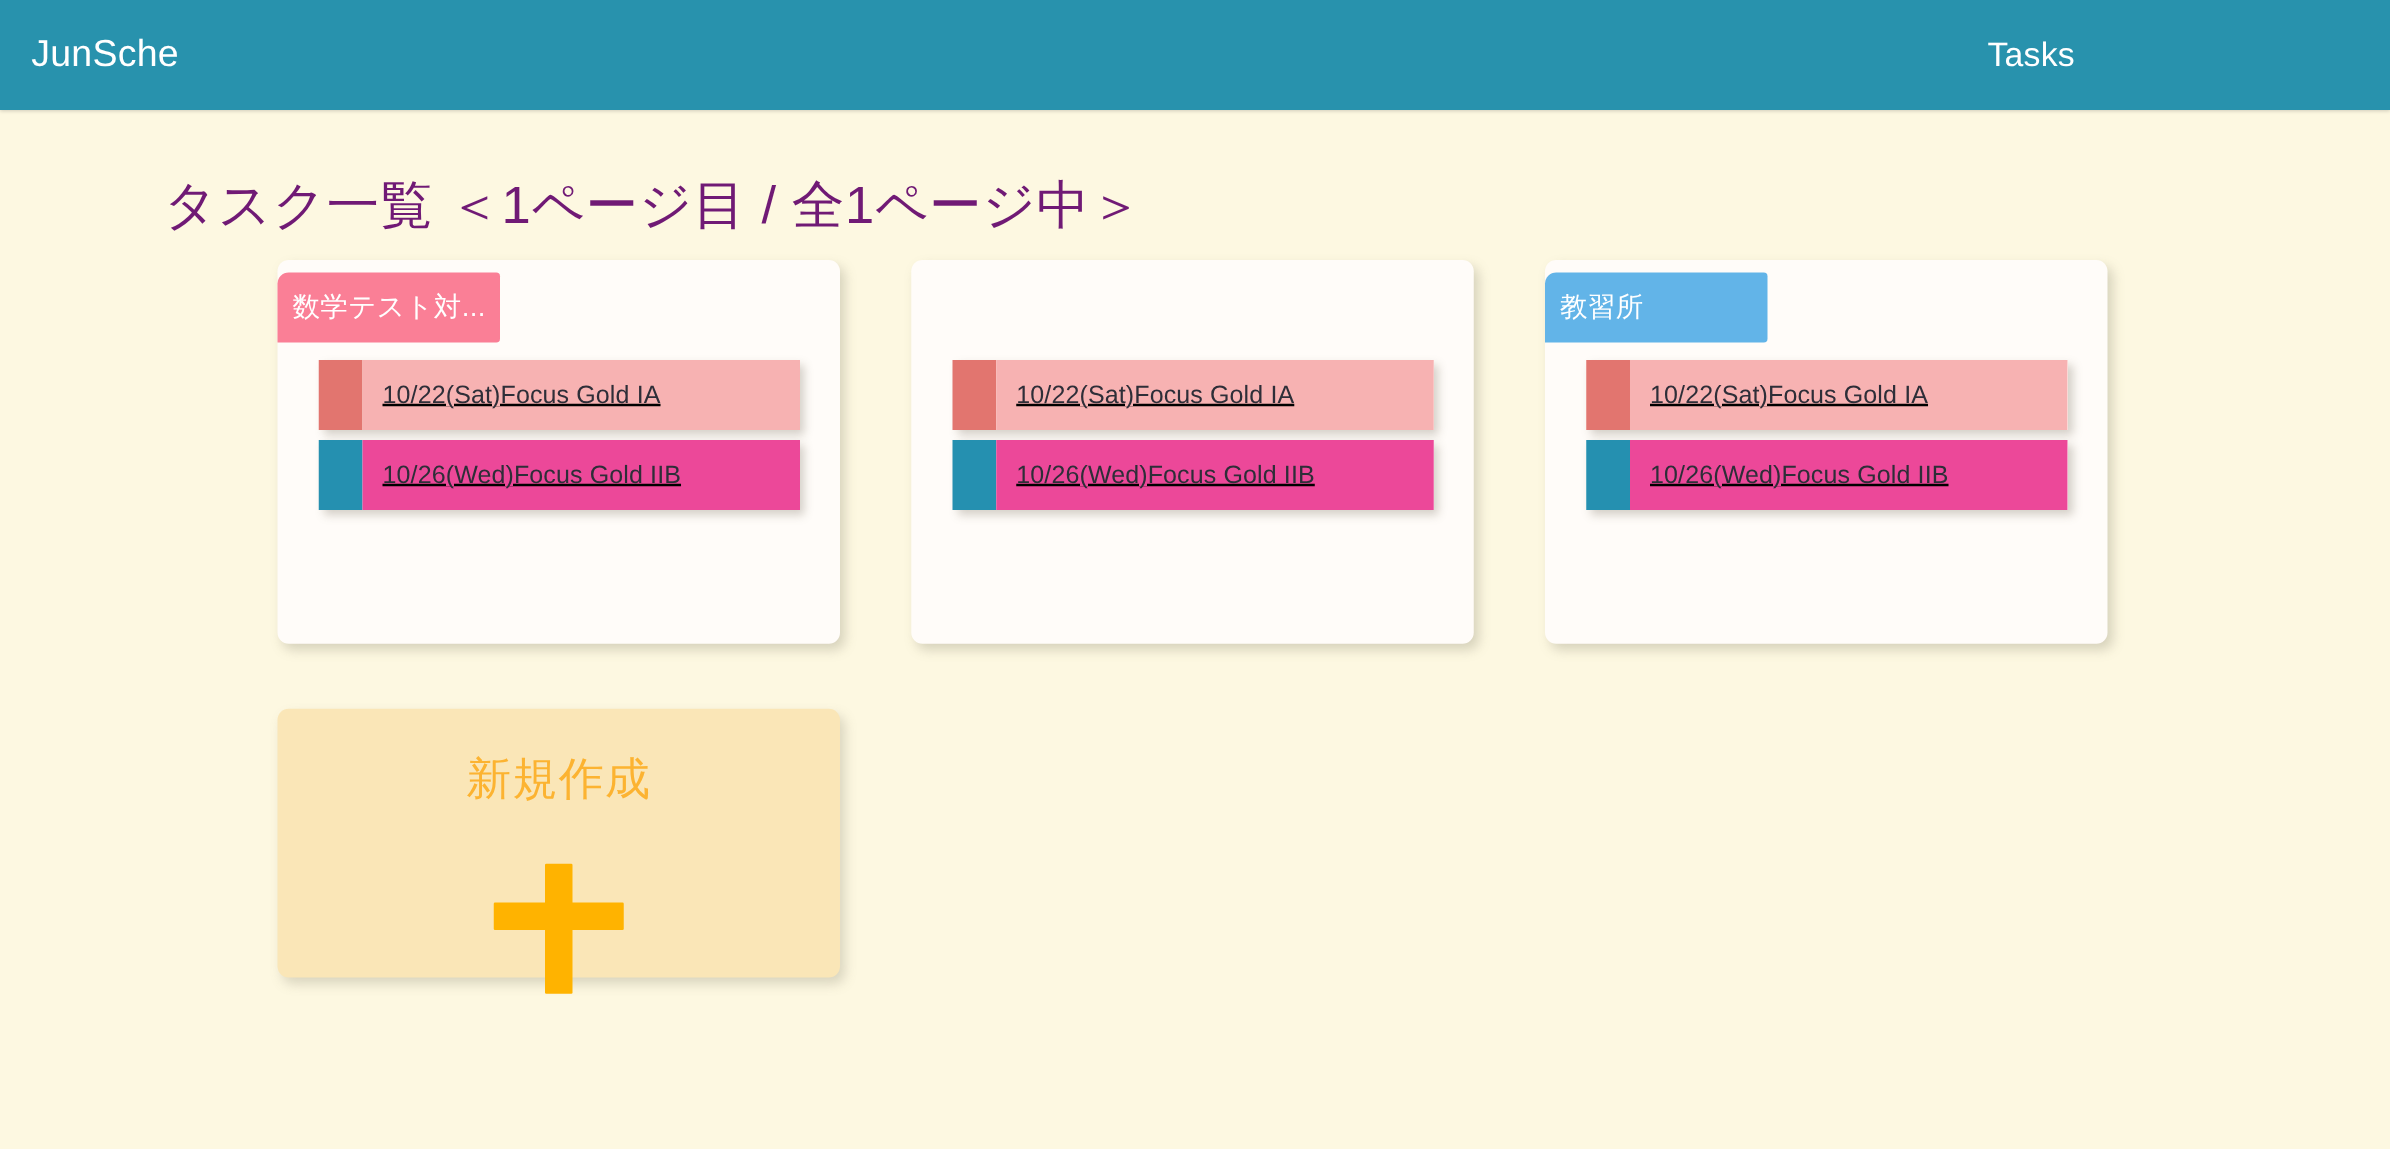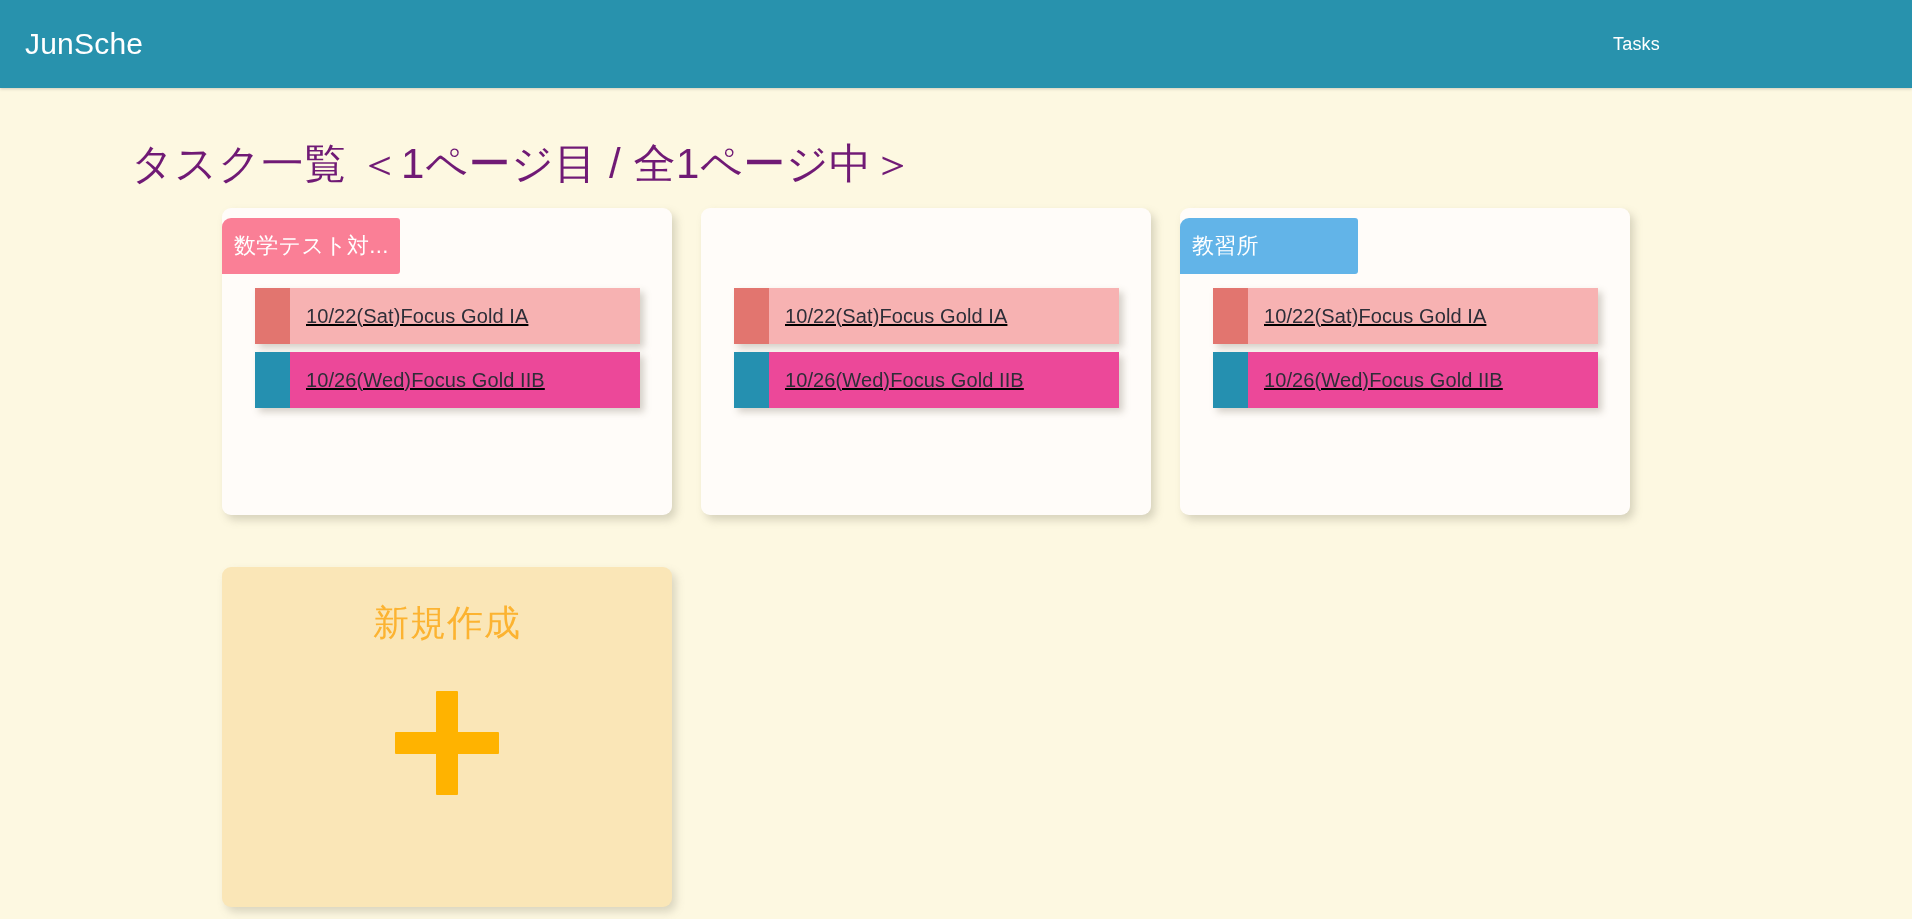--- a/index.html
+++ b/index.html
@@ -38,21 +38,21 @@
     padding-left: 3px;
   }
   #header-nav {
     display: flex;
     align-items: center;
     gap: 34px;
     padding-right: 230px;
   }
   .nav-link {
     color: #ffffff;
-    font-size: 18px;
+    font-size: 27px;
     font-weight: 400;
     text-decoration: none;
     letter-spacing: 0.2px;
   }
 
   
   #page-body {
     position: absolute;
     top: 88px; left: 0;
     width: 1912px;
@@ -73,21 +73,21 @@
 
   
   #card-grid {
     position: absolute;
     left: 222px;
     top: 120px;
     width: 1640px;
   }
   .grid-row {
     display: flex;
-    gap: 29px;
+    gap: 57px;
   }
   #row-bottom { margin-top: 52px; }
 
   .task-card {
     position: relative;
     width: 450px;
     height: 307px;
     background: #fffcf9;
     border-radius: 9px;
     box-shadow: 4px 5px 9px rgba(120,115,95,0.28);
@@ -149,21 +149,21 @@
   }
   .row-red .task-accent { background: #e2756f; }
   .row-red .task-body   { background: #f7b2b2; }
   .row-blue .task-accent { background: #2590b0; }
   .row-blue .task-body   { background: #ec4899; }
 
   
   #new-card {
     position: relative;
     width: 450px;
-    height: 340px;
+    height: 215px;
     background: #fae6b7;
     border-radius: 9px;
     box-shadow: 4px 5px 9px rgba(120,115,95,0.26);
     display: flex;
     flex-direction: column;
     align-items: center;
     justify-content: flex-start;
     padding-top: 38px;
     cursor: pointer;
     flex: 0 0 auto;

